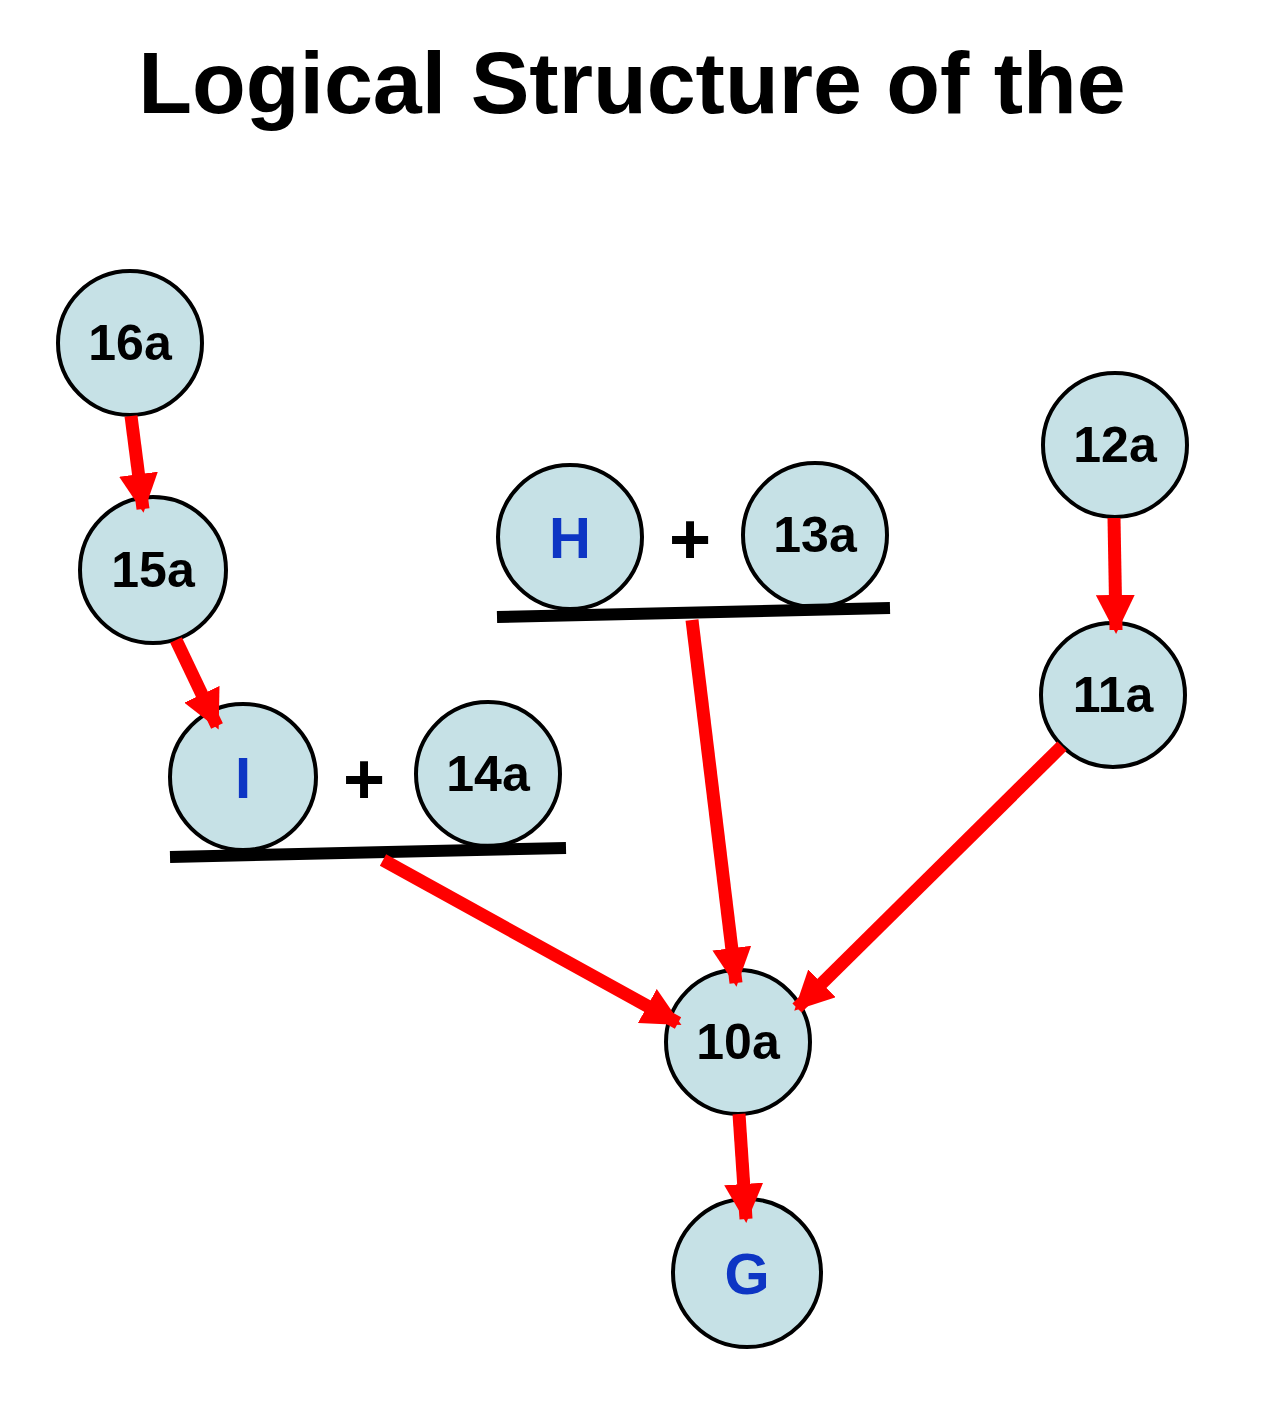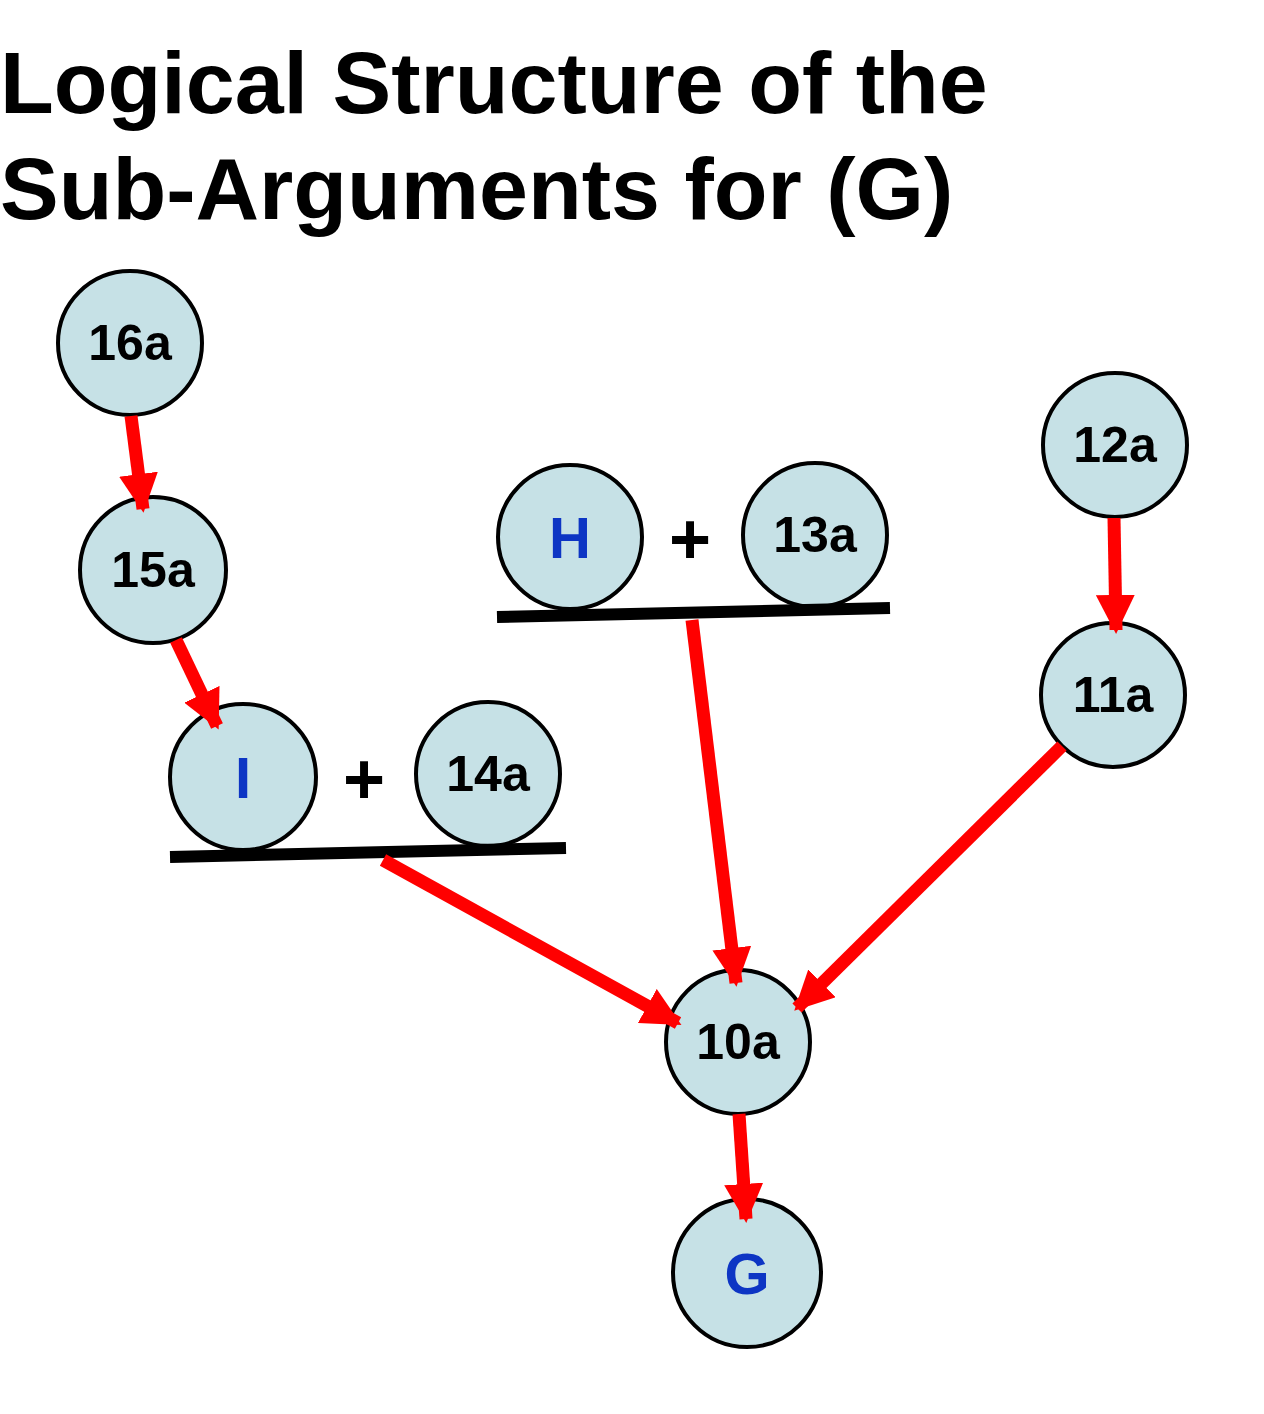--- a/index.html
+++ b/index.html
@@ -13,20 +13,21 @@
     height: 1414px;
     background: #ffffff;
     overflow: hidden;
     font-family: "Liberation Sans", sans-serif;
   }
   #title-block {
     position: absolute;
     top: 30px;
     left: 0;
     right: 0;
+    text-align: center;
     font-weight: bold;
     font-size: 88px;
     line-height: 1.2;
     color: #000000;
     letter-spacing: 0px;
   }
   #diagram-svg {
     position: absolute;
     left: 0;
     top: 0;
@@ -53,21 +54,20 @@
   .arrow-line {
     stroke-linecap: butt;
   }
 </style>
 </head>
 <body>
 
 <div id="stage">
   <div id="title-block">
     <div>Logical Structure of the</div>
-    <div>Sub-Arguments for (G)</div>
   </div>
   <svg id="diagram-svg" viewBox="0 0 1264 1414" xmlns="http://www.w3.org/2000/svg">
     <defs>
       <marker id="arrowhead" markerUnits="strokeWidth" markerWidth="3.0" markerHeight="3.0" viewBox="0 0 10 10" refX="9" refY="5" orient="auto">
         <path d="M 0 0 L 10 5 L 0 10 Z" fill="#ff0000"></path>
       </marker>
     </defs>
     <g id="layer-nodes">
         <g>
           <circle class="node-circle" cx="130" cy="343" r="72" fill="#c6e1e6" stroke="#000000"></circle>

